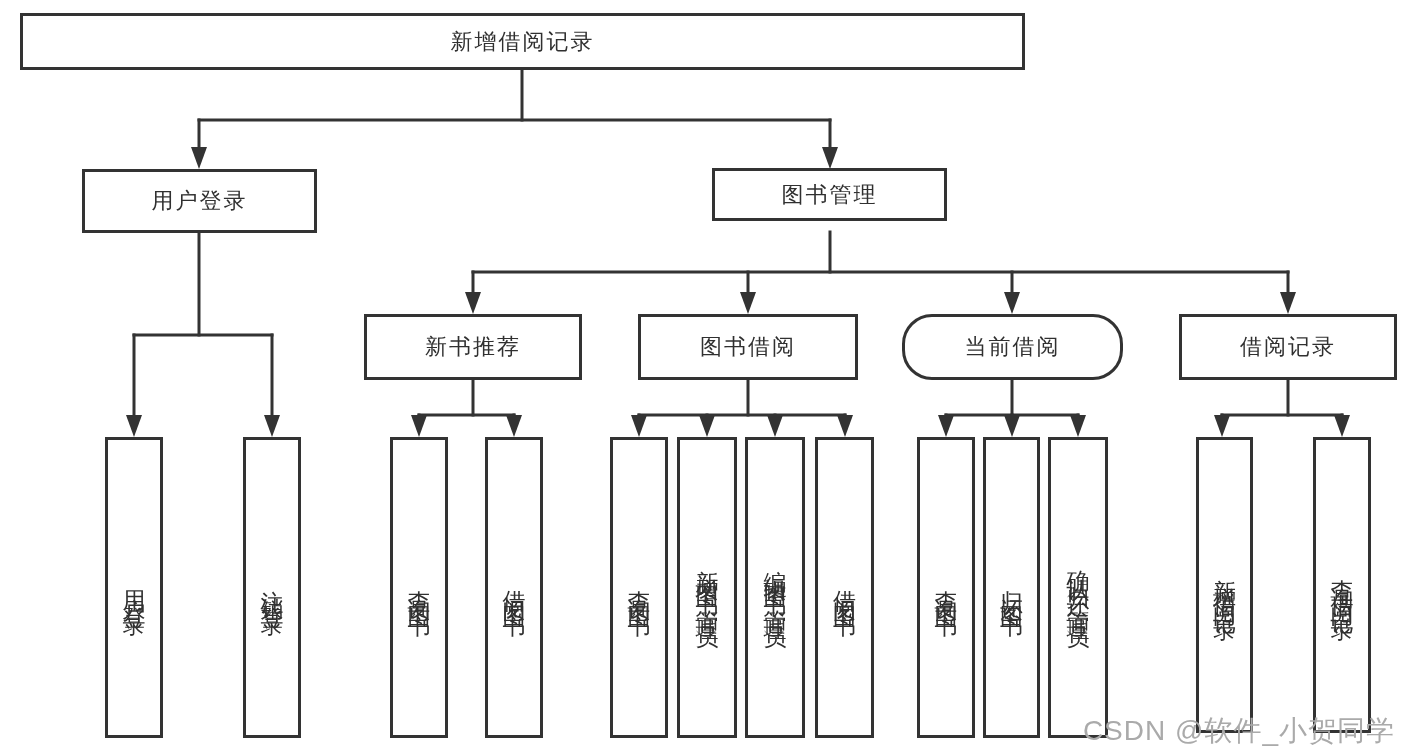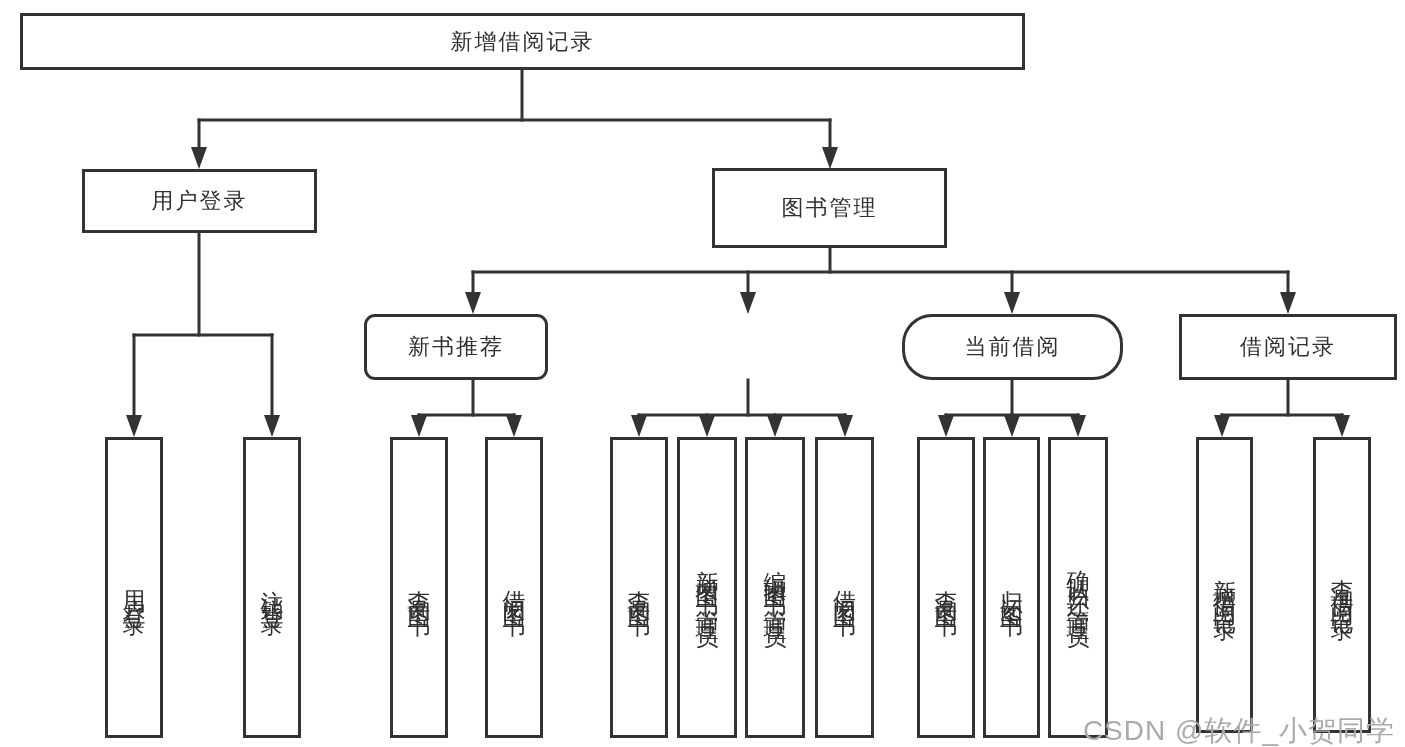--- a/index.html
+++ b/index.html
@@ -36,22 +36,22 @@
   .vbox {
     writing-mode: vertical-rl;
     text-orientation: mixed;
     font-size: 23px;
     letter-spacing: 8px;
     line-height: 1;
   }
   
   #n-root  { left: 20px;   top: 13px;  width: 1005px; height: 57px; }
   #n-l2-0  { left: 82px;   top: 169px; width: 235px;  height: 64px; }
-  #n-l2-1  { left: 712px;  top: 168px; width: 235px;  height: 80px; }
-  #n-l3-0  { left: 364px;  top: 314px; width: 184px;  height: 66px; border-radius: 11px; }
+  #n-l2-1  { left: 712px;  top: 168px; width: 235px;  height: 53px; }
+  #n-l3-0  { left: 364px;  top: 314px; width: 218px;  height: 66px; }
   #n-l3-1  { left: 638px;  top: 314px; width: 220px;  height: 66px; }
   #n-l3-2  { left: 902px;  top: 314px; width: 221px;  height: 66px; border-radius: 30px; }
   #n-l3-3  { left: 1179px; top: 314px; width: 218px;  height: 66px; }
   .leaf    { top: 437px; height: 301px; width: 58px; }
   #n-ul-0  { left: 105px; }
   #n-ul-1  { left: 243px; }
   #n-nb-0  { left: 390px; }
   #n-nb-1  { left: 485px; }
   #n-bb-0  { left: 610px; }
   #n-bb-1  { left: 677px; width: 60px; }
@@ -132,20 +132,21 @@
       <line x1="1342" y1="415" x2="1342" y2="417" stroke="#333333" stroke-width="3" stroke-linecap="square"></line>
       <polygon points="1334,415 1350,415 1342,437" fill="#333333"></polygon>
     </svg>
 
   <div class="box hbox" id="n-root">新增借阅记录</div>
 
   <div class="box hbox" id="n-l2-0">用户登录</div>
   <div class="box hbox" id="n-l2-1">图书管理</div>
 
   <div class="box hbox" id="n-l3-0">新书推荐</div>
+  <div class="box hbox" id="n-l3-1">图书借阅</div>
   <div class="box hbox" id="n-l3-2">当前借阅</div>
   <div class="box hbox" id="n-l3-3">借阅记录</div>
 
   <div class="box vbox leaf" id="n-ul-0">用户登录</div>
   <div class="box vbox leaf" id="n-ul-1">注销登录</div>
 
   <div class="box vbox leaf" id="n-nb-0">查询图书</div>
   <div class="box vbox leaf" id="n-nb-1">借阅图书</div>
 
   <div class="box vbox leaf" id="n-bb-0">查询图书</div>

